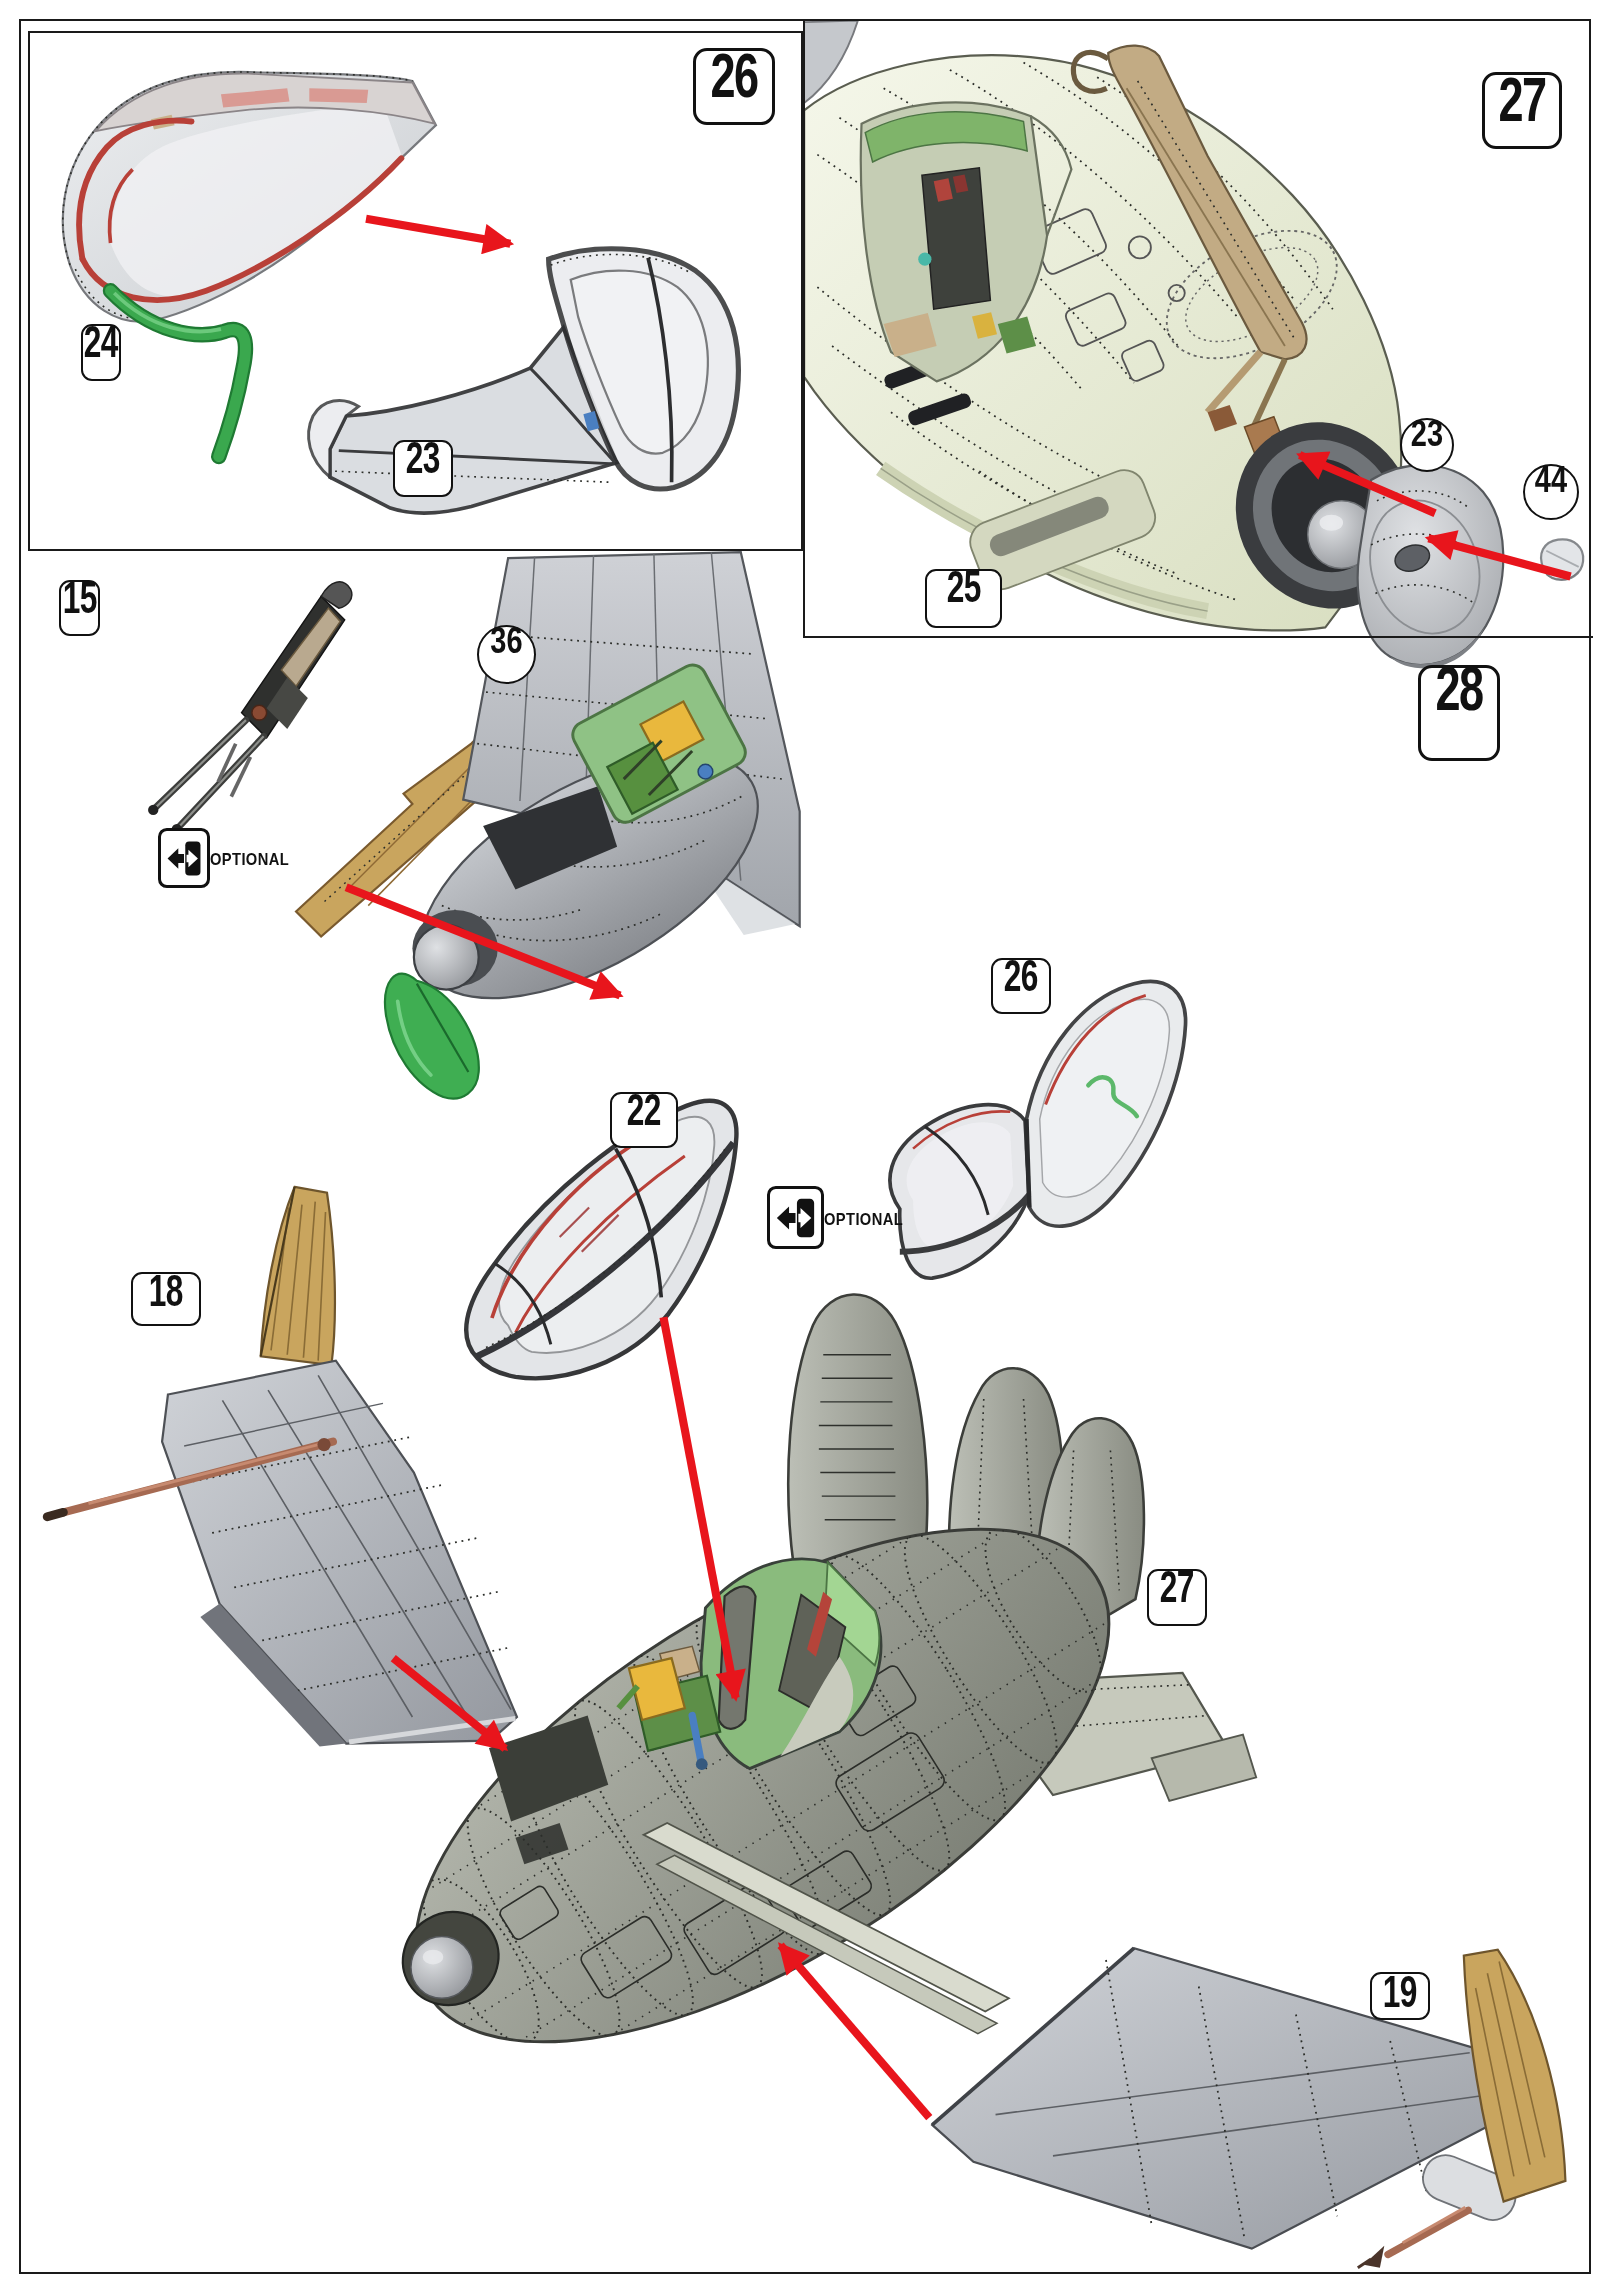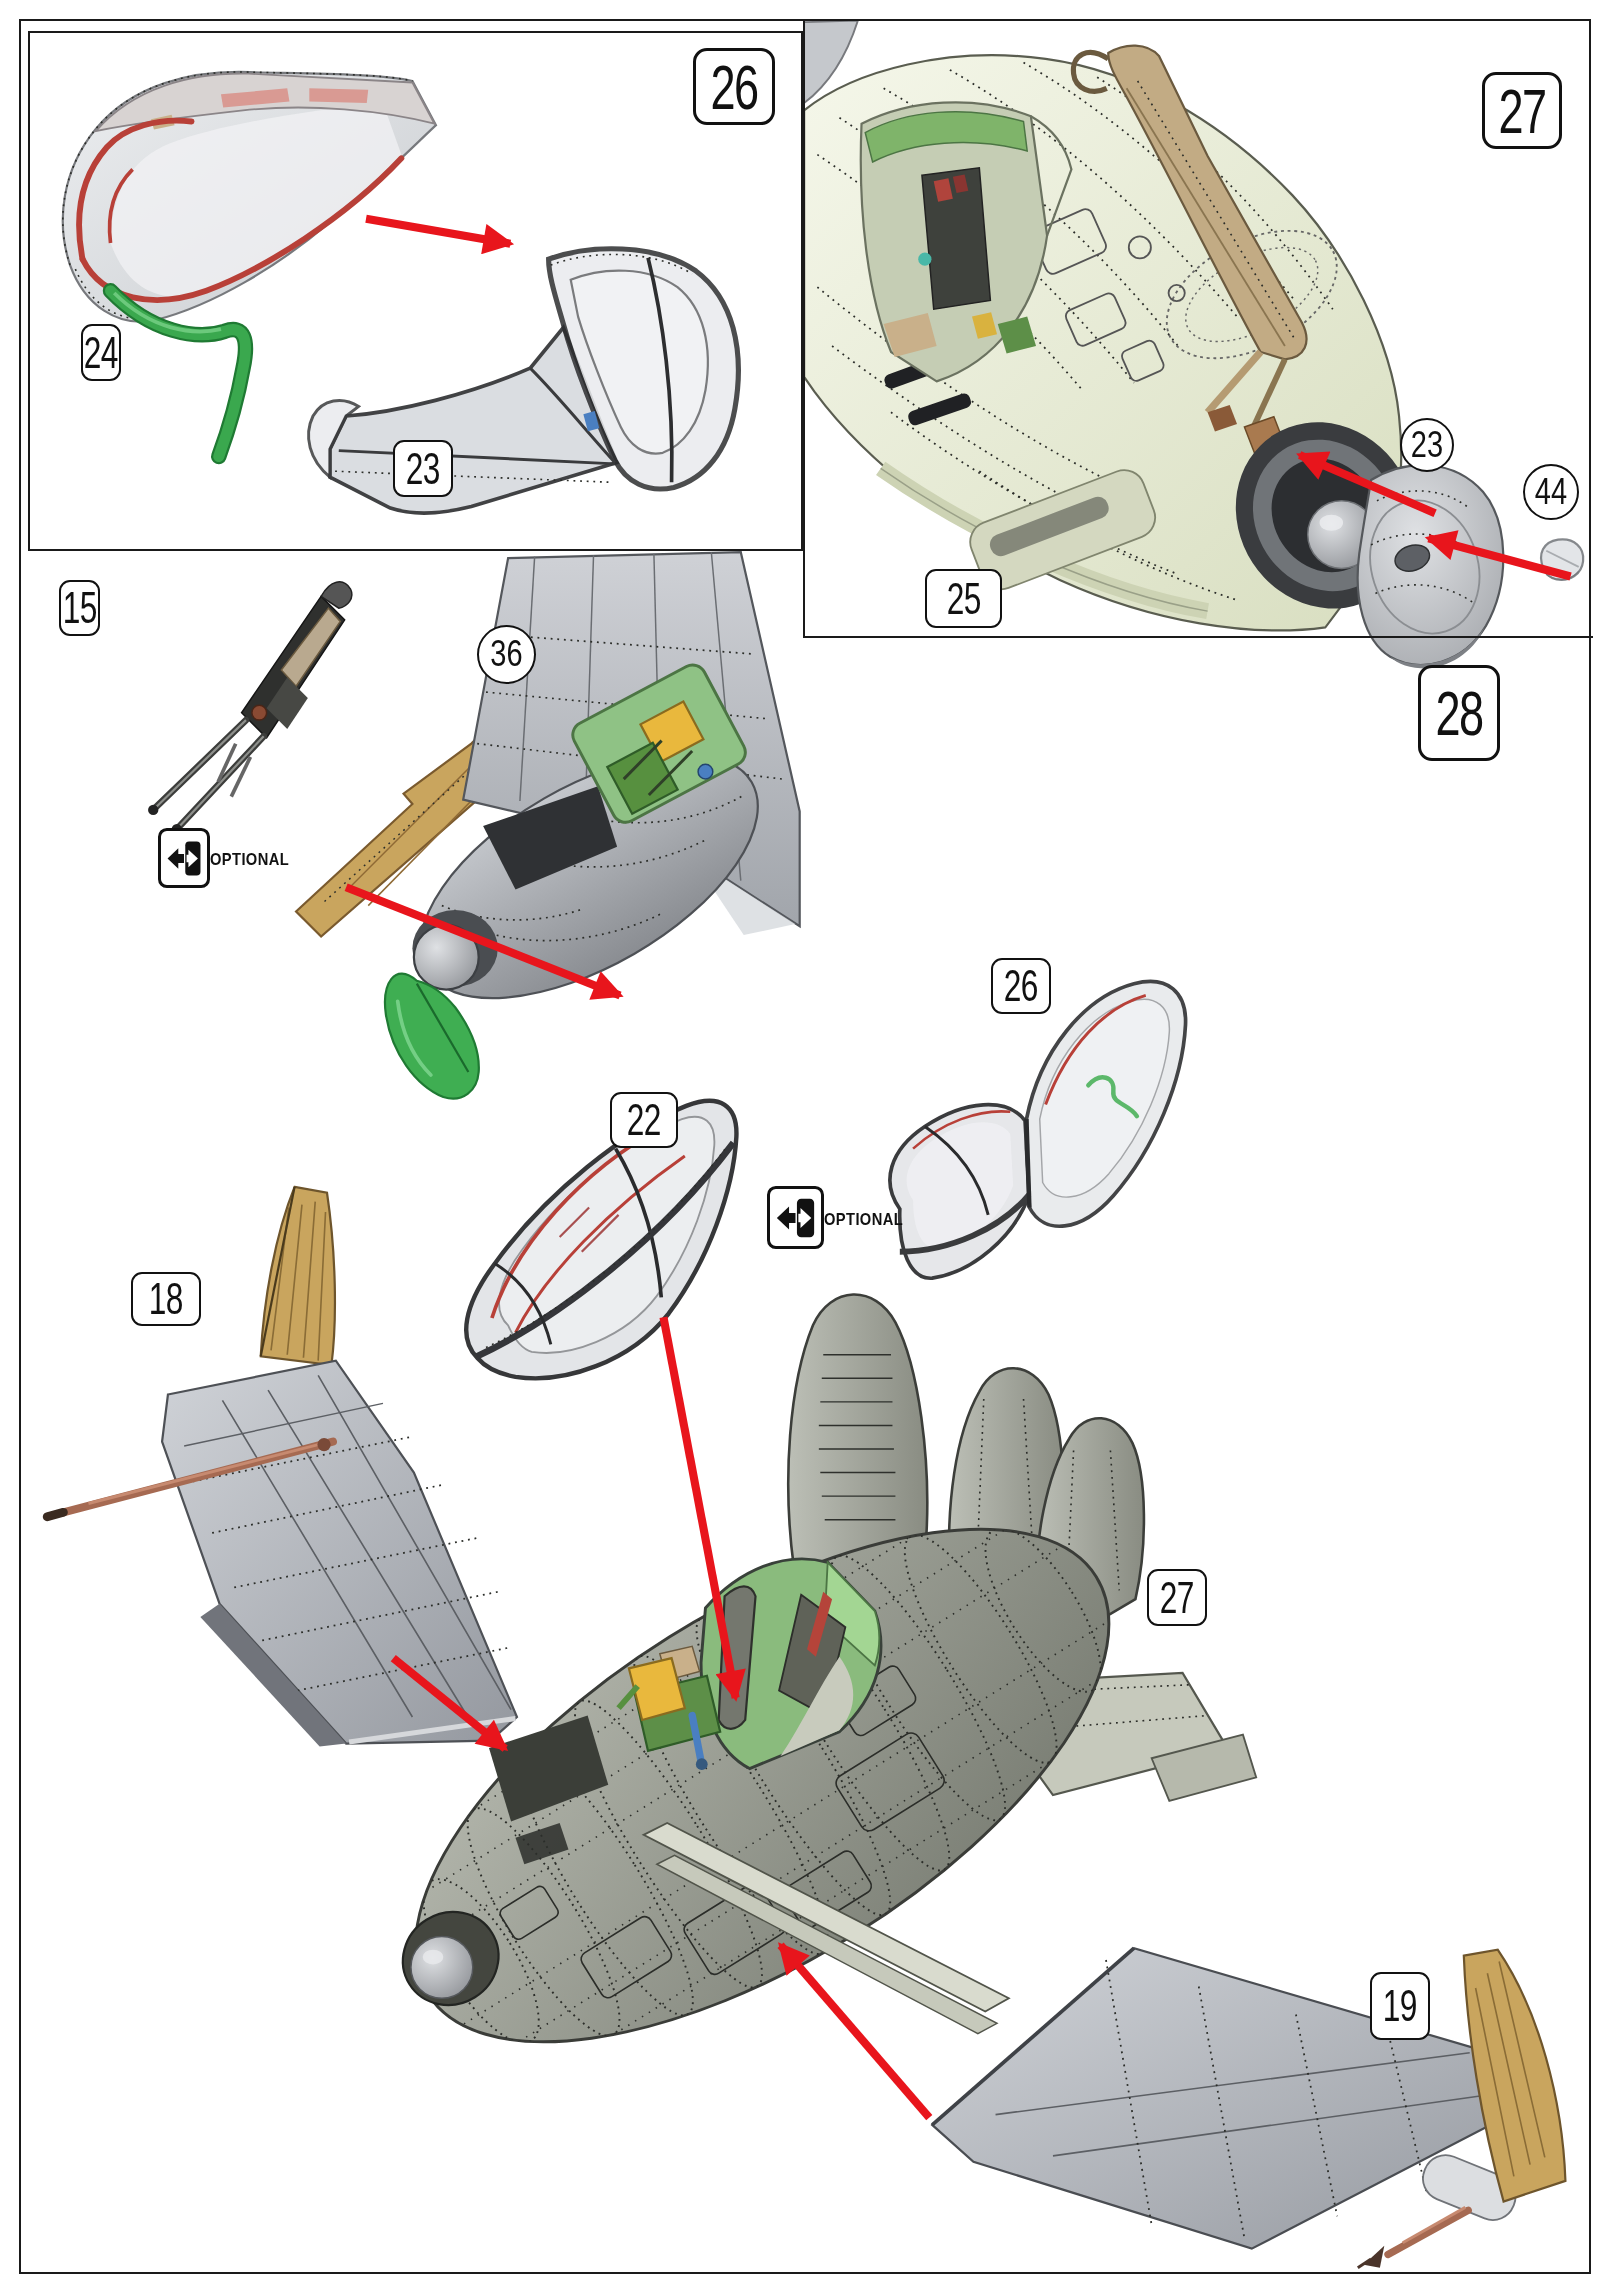--- a/index.html
+++ b/index.html
@@ -11,22 +11,22 @@
   .page{position:relative;width:1620px;height:2295px;background:#fff;
         font-family:"Liberation Sans",sans-serif;overflow:hidden}
   .art{position:absolute;left:0;top:0;width:1620px;height:2295px;z-index:1}
   .page-border{position:absolute;left:19px;top:19px;width:1572px;height:2255px;
         border:2.2px solid var(--outline-black);box-sizing:border-box;z-index:2;pointer-events:none}
   .panelA{position:absolute;left:28px;top:31px;width:775px;height:520px;
         border:2.2px solid var(--outline-black);box-sizing:border-box;z-index:2;pointer-events:none}
   .panelB{position:absolute;left:803px;top:19px;width:790px;height:619px;
         border-left:2.2px solid var(--outline-black);border-bottom:2.2px solid var(--outline-black);
         box-sizing:border-box;z-index:2;pointer-events:none}
-  .slabel,.plabel,.clabel{position:absolute;display:flex;align-items:center;justify-content:center;
-        background:#fff;color:#111;font-weight:400;box-sizing:border-box;z-index:3}
+  .slabel,.plabel,.clabel{position:absolute;display:flex;justify-content:center;
+        background:#fff;color:#111;font-weight:700;box-sizing:border-box;z-index:3}
   .slabel{border:3.7px solid #111;border-radius:14px}
   .plabel{border:2.9px solid #111;border-radius:11px}
   .clabel{border:2.9px solid #111;border-radius:50%}
   .slabel span{font-size:46px;transform:scaleY(1.36) scaleX(.98);letter-spacing:-1.5px}
   .plabel span{font-size:33px;transform:scaleY(1.34) scaleX(.96);letter-spacing:-0.7px}
   .clabel span{font-size:29px;transform:scaleY(1.26)}
   .optional{position:absolute;display:flex;flex-direction:row;align-items:center;z-index:3}
   .opt-icon{border:3.7px solid #111;border-radius:8.8px;background:#fff;box-sizing:border-box;
         display:flex;align-items:center;justify-content:center;padding:2.9px}
   .opt-text{font-weight:900;font-size:14.7px;letter-spacing:0.4px;margin-top:2.2px;color:#111;transform:scaleY(1.15)}
@@ -472,21 +472,21 @@
     </div>
 <div class="plabel" style="left:991px;top:958px;width:60px;height:56px">
       <span>26</span>
     </div>
 <div class="plabel" style="left:131px;top:1272px;width:70px;height:54px">
       <span>18</span>
     </div>
 <div class="plabel" style="left:1147px;top:1569px;width:60px;height:57px">
       <span>27</span>
     </div>
-<div class="plabel" style="left:1370px;top:1972px;width:60px;height:68px">
+<div class="plabel" style="left:1370px;top:1972px;width:60px;height:48px">
       <span>19</span>
     </div>
 
 <div class="clabel" style="left:1400px;top:418px;width:54px;height:54px">
       <span>23</span>
     </div>
 <div class="clabel" style="left:1523px;top:464px;width:56px;height:56px">
       <span>44</span>
     </div>
 <div class="clabel" style="left:477px;top:625px;width:59px;height:59px">

